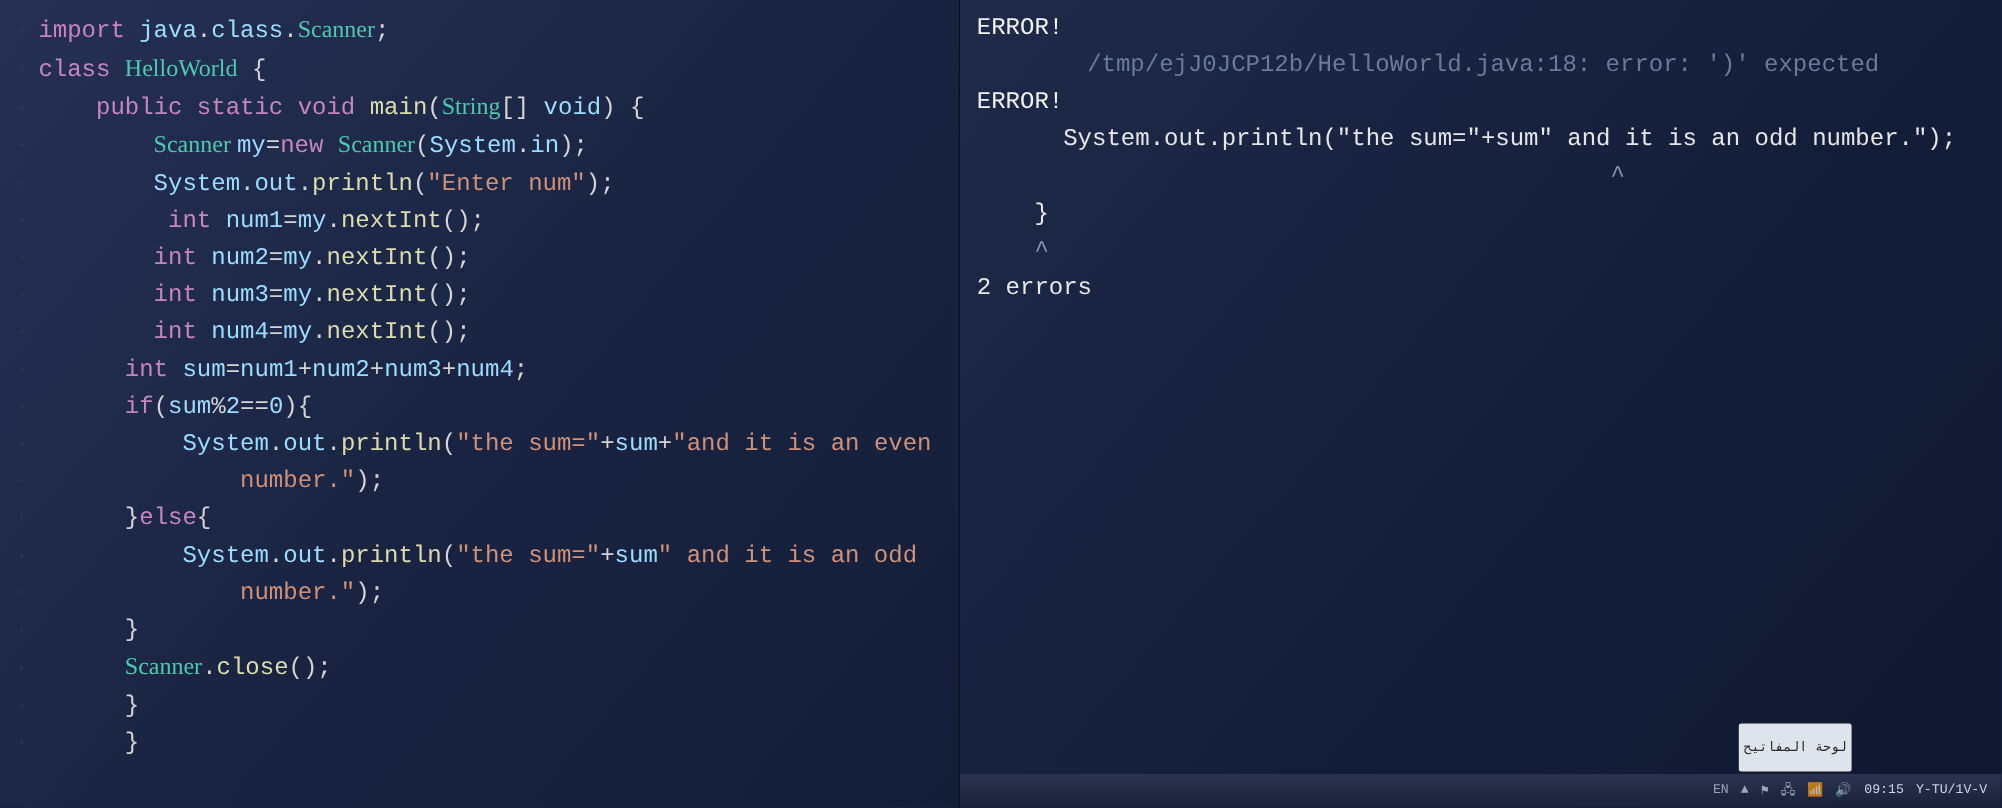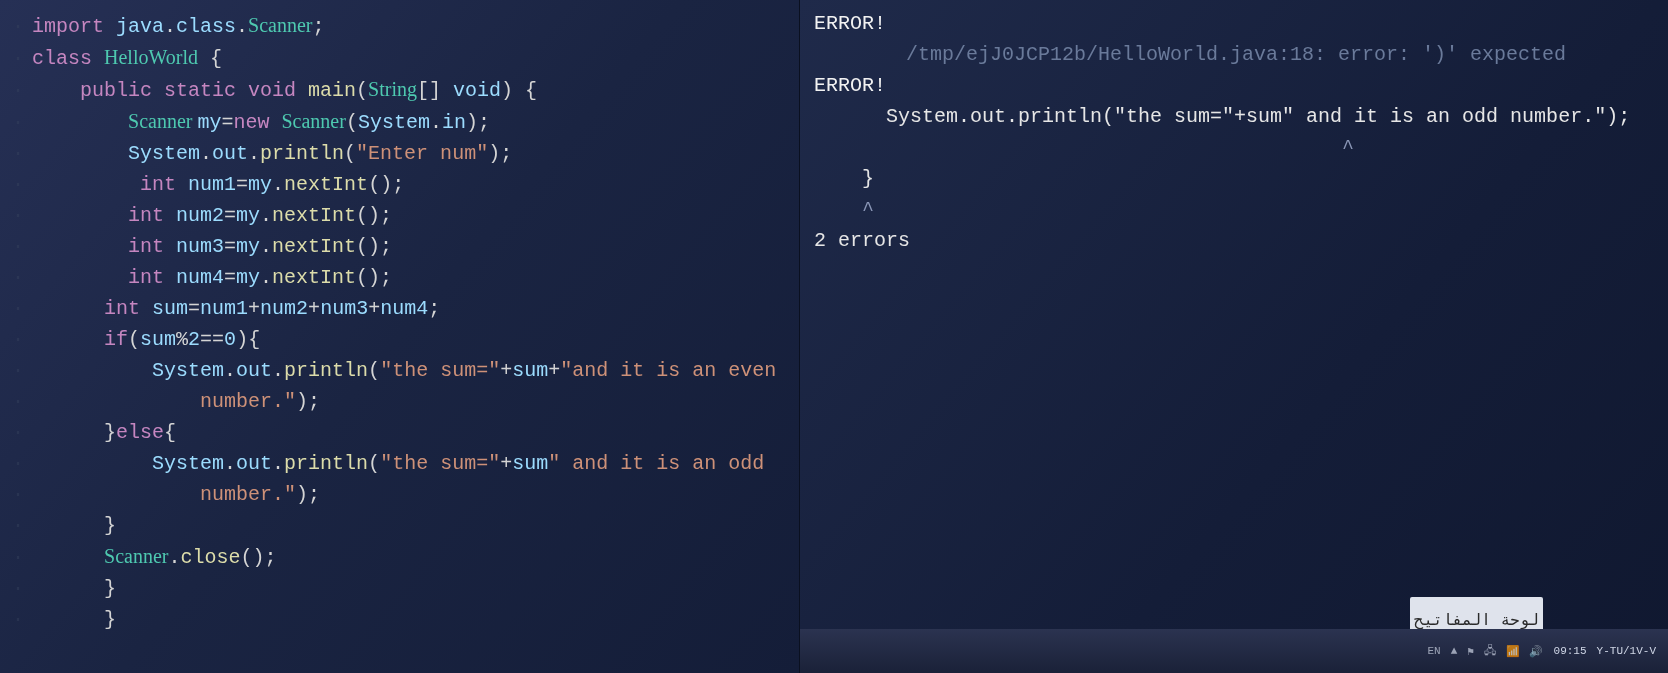--- a/index.html
+++ b/index.html
@@ -50,38 +50,38 @@
   .err  { color: #f2f2f2; font-weight: normal; }
   .dim  { color: #6a7a9a; text-align: center; }
   .car  { color: #8a96b6; }
   .white{ color: #e6e6e6; }
   .gutter { color: #3a4660; display:inline-block; width:16px; text-align:right; margin-right:8px; opacity:.4;}
   .taskbar {
     position: absolute;
     bottom: 0;
     left: 0;
     right: 0;
-    height: 44px;
+    height: 28px;
     background: linear-gradient(180deg, #2b3350, #1a2138);
     display: flex;
     align-items: center;
     justify-content: flex-end;
     font-size: 11px;
     color: #cfd6e6;
     gap: 10px;
     padding-right: 12px;
   }
   .tray-icon { opacity: .7; }
   .lang-badge {
     position: absolute;
     right: 125px;
     bottom: 30px;
     background: #dfe3ec;
     color: #2a2a2a;
-    font-size: 16px;
+    font-size: 11px;
     padding: 13px 4px;
     border-radius: 2px;
     font-family: Liberation Mono, monospace;
   }
   .top-tab {
     position: absolute;
     top: 0px;
     left: 680px;
     width: 100px;
     height: 8px;

